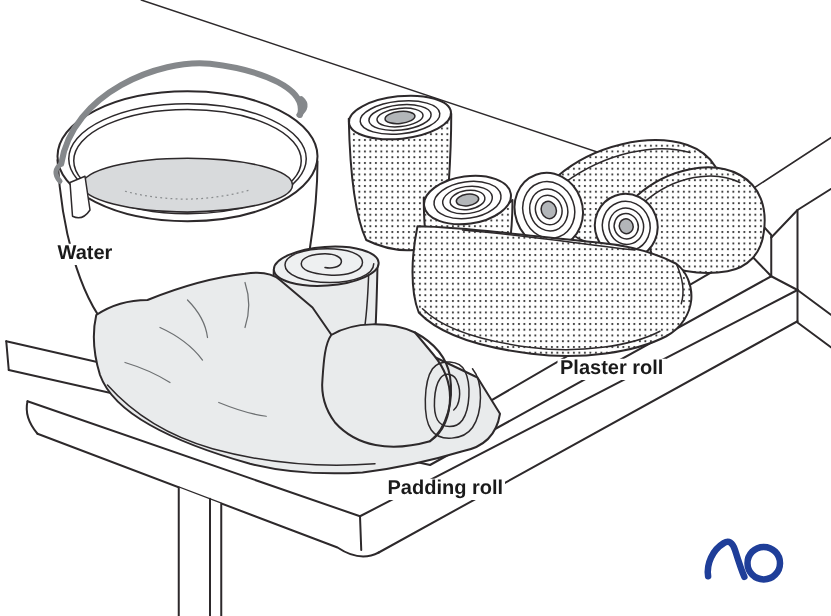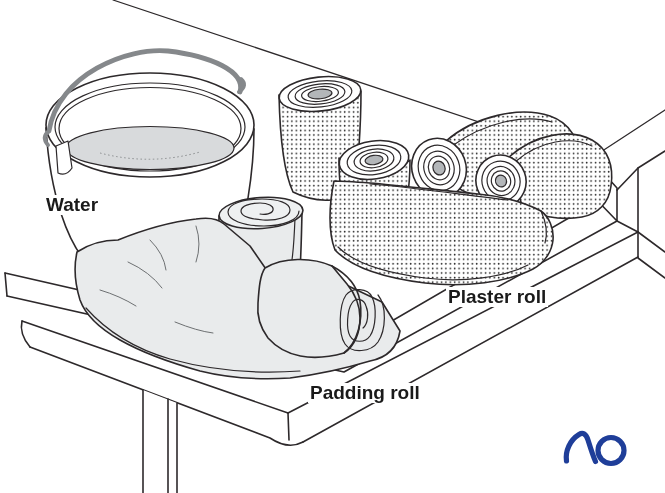--- a/index.html
+++ b/index.html
@@ -9,21 +9,21 @@
   .ln{fill:none;stroke:var(--outline,#2d292b);stroke-width:1.6;stroke-linecap:round;stroke-linejoin:round;}
   .thin{stroke-width:1.2;}
   .white{fill:#fff;}
   .dots{fill:url(#dotp);}
   .fab{fill:var(--fabric,#e9ebec);}
   .fabL{fill:var(--fabric_light,#eef0f1);}
   .wat{fill:var(--water,#d8dadc);}
   .core{fill:var(--roll_core,#b3b6b9);}
   .hnd{fill:none;stroke:var(--handle,#85888b);stroke-width:4.8;stroke-linecap:round;}
   .wr{fill:none;stroke:#6d7072;stroke-width:1;stroke-linecap:round;}
-  .lbl{position:absolute;font-size:19px;font-weight:600;color:var(--label_text,#1a1a1a);
+  .lbl{position:absolute;font-size:16px;font-weight:600;color:var(--label_text,#1a1a1a);
        background:#fff;line-height:1.05;padding:0 2px;white-space:nowrap;letter-spacing:0px;}
   #logo{position:absolute;left:560px;top:428px;width:75px;height:48px;}
   .logoln{fill:none;stroke:var(--logo_color,#1f3e99);stroke-width:5.2;stroke-linecap:round;stroke-linejoin:round;}
   .sr{position:absolute;width:1px;height:1px;overflow:hidden;clip-path:inset(50%);}
 </style>
 </head>
 <body>
 
 <div id="stage" style="--outline: #2d292b; --water: #d8dadc; --fabric: #e9ebec; --fabric_light: #eef0f1; --roll_core: #b3b6b9; --handle: #85888b; --label_text: #1a1a1a; --background: #ffffff; --logo_color: #1f3e99;">
 

